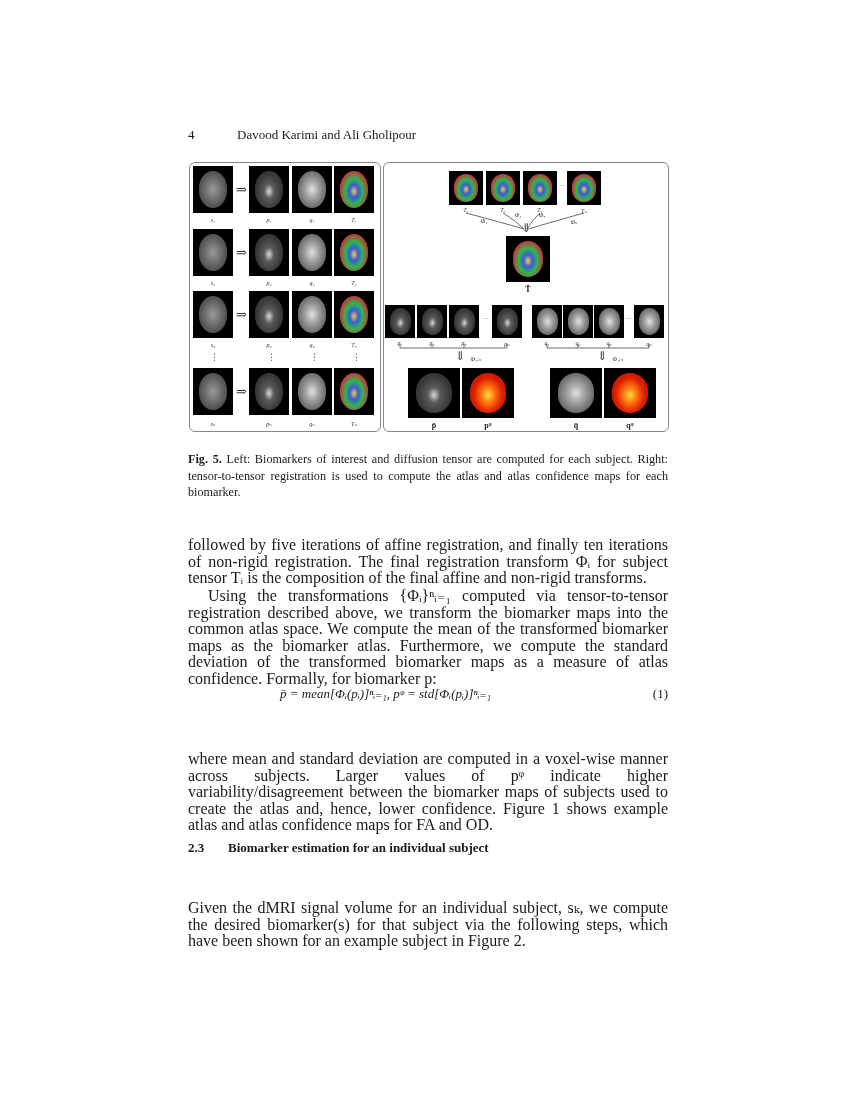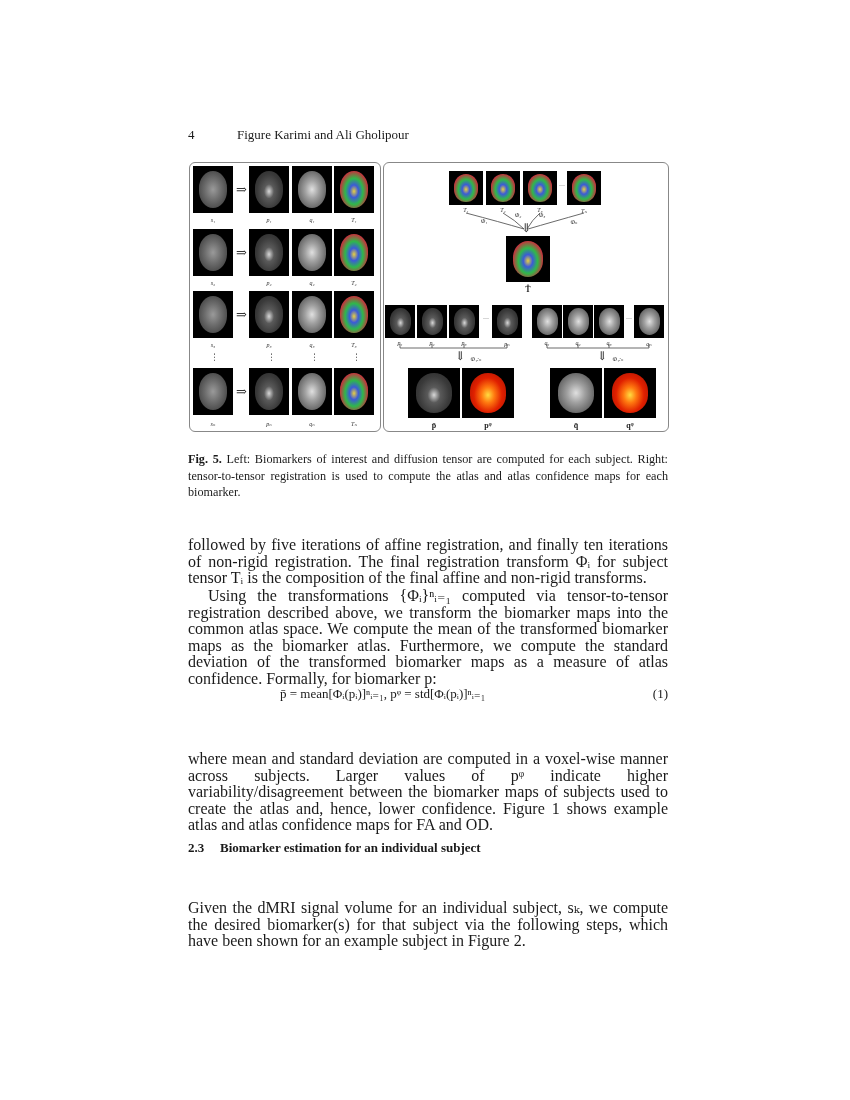--- a/index.html
+++ b/index.html
@@ -26,35 +26,35 @@
   .lbl-b { position: absolute; font-size: 8px; text-align: center; font-weight: bold; color: #222; }
   .arrow { position: absolute; font-size: 13px; color: #333; line-height: 1; }
   .vdots { position: absolute; font-size: 9px; color: #333; line-height: 1; }
 
   .caption { left: 188px; top: 451px; width: 480px; font-size: 12.2px; line-height: 16.5px; text-align: justify; }
   .caption b { font-weight: bold; }
   .para { left: 188px; width: 480px; font-size: 16px; line-height: 16.6px; text-align: justify; }
   .p1 { top: 537px; }
   .p2 { top: 588px; text-indent: 20px; }
   .eq { left: 280px; top: 680px; width: 388px; height: 36px; font-size: 13px; }
-  .eq .lhs { position: absolute; left: 0; top: 6px; white-space: nowrap; }
+  .eq .lhs { position: absolute; left: 0; top: 6px; white-space: nowrap; font-style: italic; }
   .eq .num { position: absolute; right: 0; top: 6px; }
   .p3 { top: 727px; margin-top: 24px; }
   .section { left: 188px; top: 840px; font-size: 13px; font-weight: bold; white-space: nowrap; }
   .section .snum { position: absolute; left: 0; }
-  .section .stitle { position: absolute; left: 32px; }
+  .section .stitle { position: absolute; left: 40px; }
   .p4 { top: 876px; margin-top: 24px; }
   svg.lines { position: absolute; left: 0; top: 0; width: 850px; height: 1100px; pointer-events: none; }
 </style>
 </head>
 <body>
 
 <div class="abs header">
   <span class="pnum">4</span>
-  <span class="authors">Figure Karimi and Ali Gholipour</span>
+  <span class="authors">Davood Karimi and Ali Gholipour</span>
 </div>
 
 <div class="panel panel-left"></div>
 
 <div class="img gray" style="left:193px;top:166px;width:40px;height:47px;">
     <div class="brain"></div>
   </div>
 <div class="arrow" style="left:236px;top:183px;">⇒</div>
 <div class="img fa" style="left:249px;top:166px;width:40px;height:47px;">
     <div class="brain"></div>

